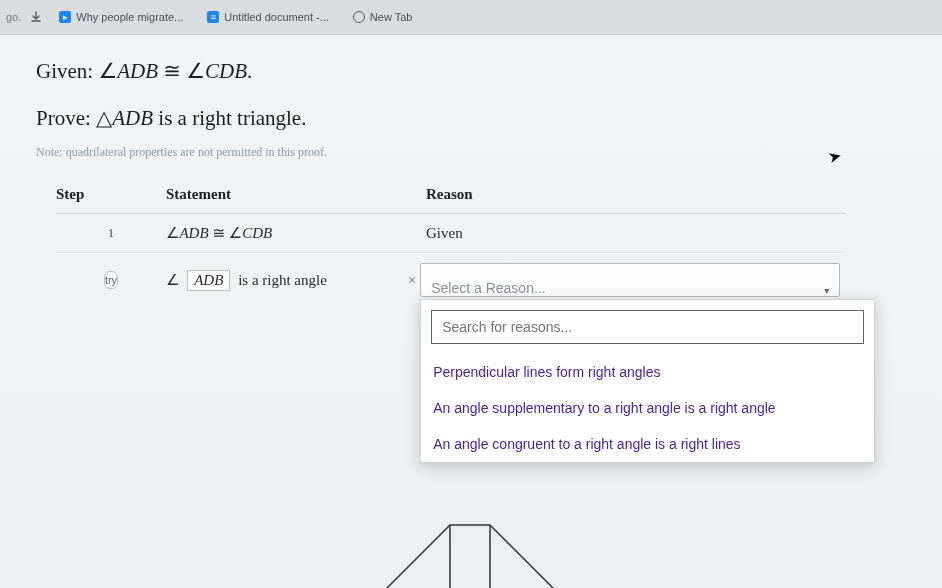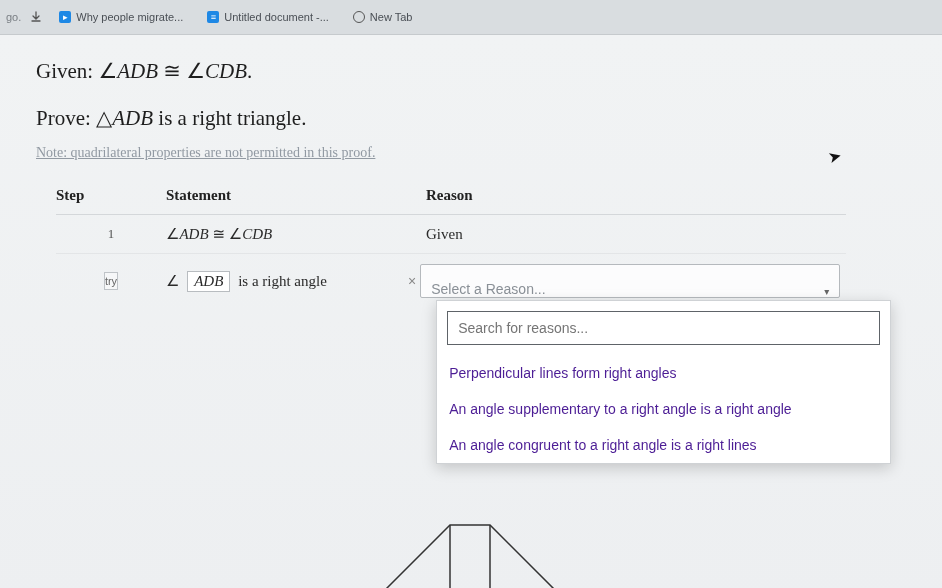--- a/index.html
+++ b/index.html
@@ -53,25 +53,24 @@
     height: calc(100% - 22px);
     position: relative;
   }
   .line-given, .line-prove {
     font-size: 21px;
     margin-bottom: 22px;
     color:#1e1e1e;
   }
   .line-prove { margin-bottom: 14px; }
   .note {
-    font-size: 14px;
+    font-size: 12px;
     color: #9199a2;
     margin-bottom: 26px;
     font-style: normal;
-    text-decoration: underline;
   }
   .proof-table {
     width: 790px;
     margin-left: 20px;
   }
   .pt-head, .pt-row {
     display: grid;
     grid-template-columns: 110px 260px 420px;
     align-items: center;
   }
@@ -88,21 +87,21 @@
     font-size: 15px;
   }
   .pt-row.last { border-bottom:none; }
   .step-num { text-align:center; color:#555; font-size:13px; }
   .try-btn {
     display:inline-block;
     font-family: Arial, sans-serif;
     font-size: 11px;
     color:#666;
     border:1px solid #bfc3c7;
-    border-radius:0;
+    border-radius:6px;
     padding: 2px 0;
     background:#f6f7f8;
     margin: 0 auto;
   }
   .angle-box {
     display:inline-block;
     border:1px solid #b8bcc0;
     padding: 1px 6px;
     margin: 0 4px;
     font-style: italic;
@@ -131,21 +130,21 @@
     font-size:14px;
     font-family: Arial, sans-serif;
     border-radius:2px;
     justify-content: space-between;
   }
   .reason-trigger .caret {
     color:#666; font-size:10px;
   }
   .dropdown {
     position:absolute;
-    top: 36px; left:16px;
+    top: 36px; left:0;
     width: 455px;
     background:#fff;
     border:1px solid #cfd2d5;
     box-shadow: 0 4px 14px rgba(0,0,0,0.18);
     z-index: 50;
     font-family: Arial, sans-serif;
   }
   .dropdown .search {
     margin:10px;
   }

